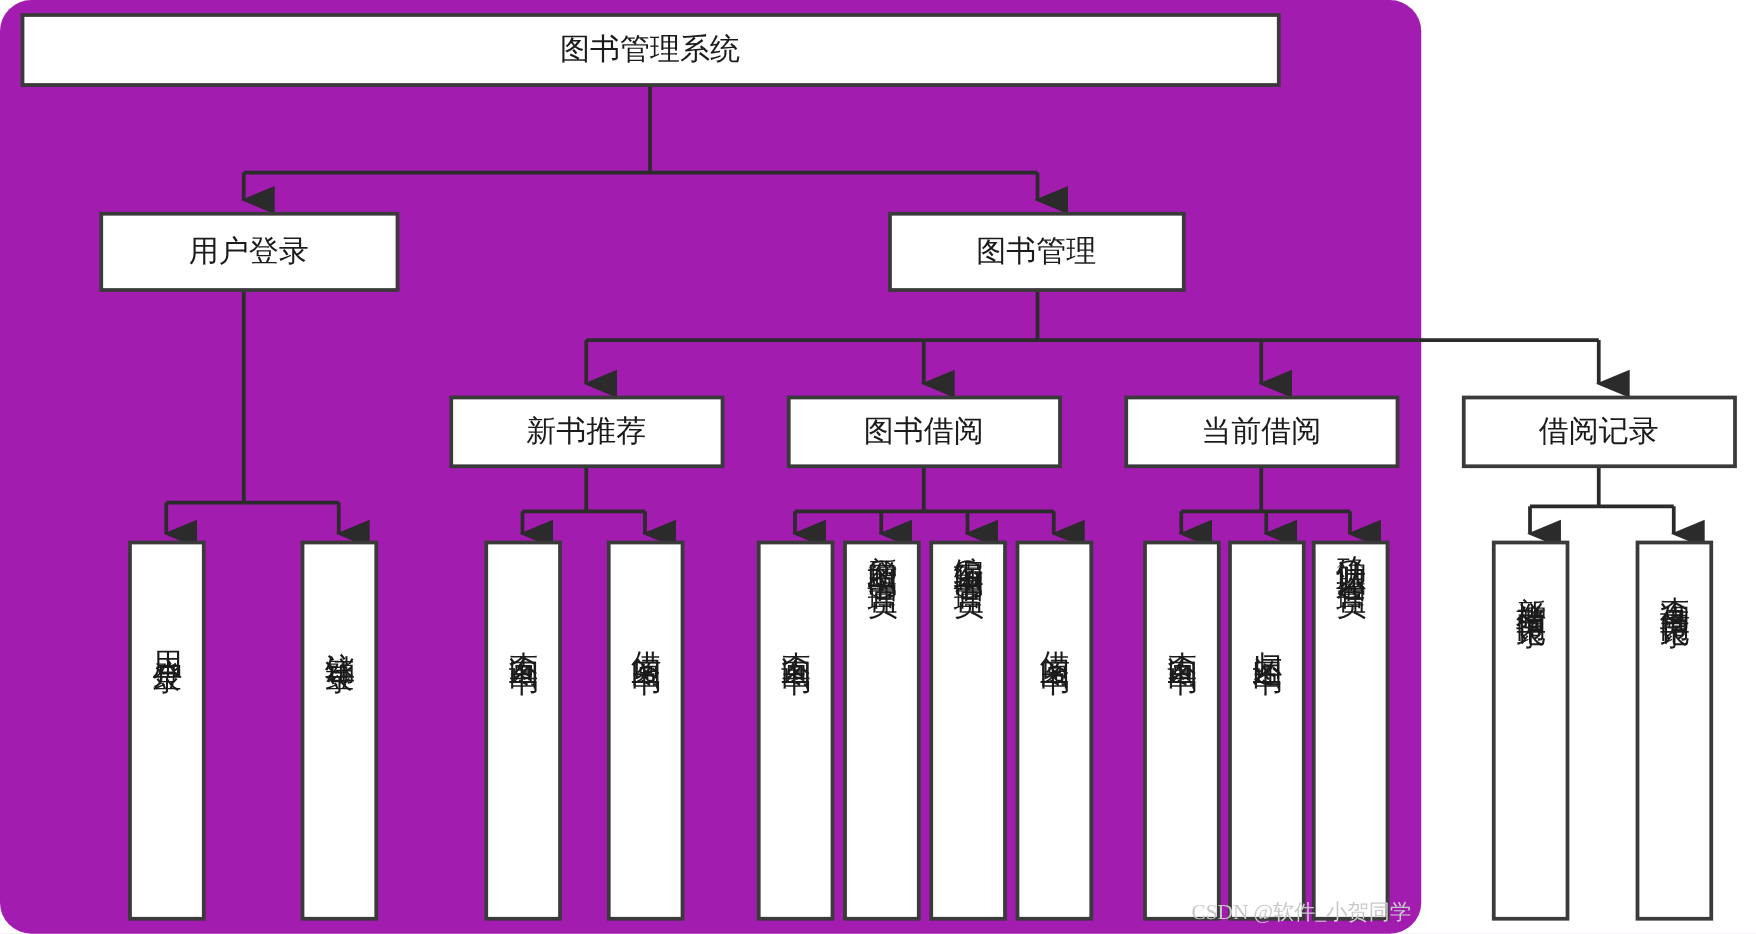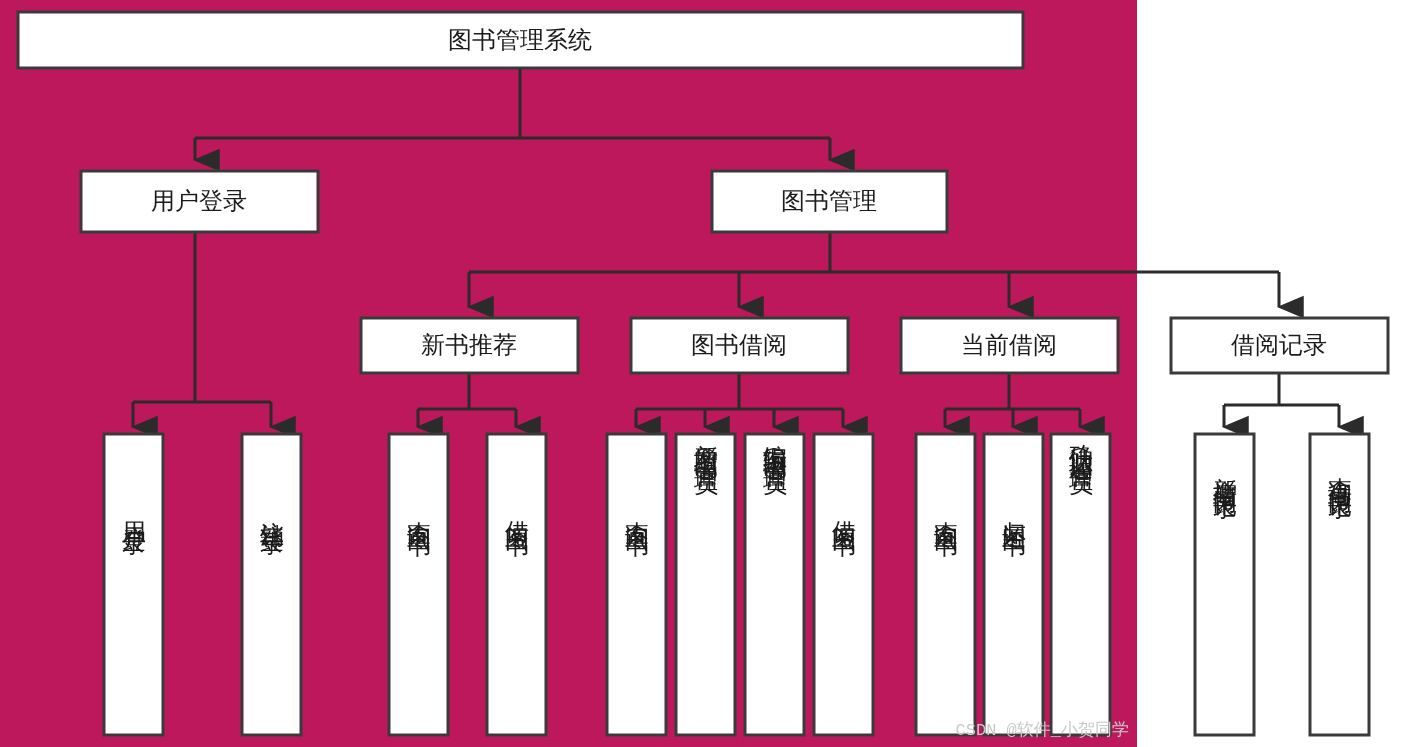--- a/index.html
+++ b/index.html
@@ -1,37 +1,37 @@
 <!DOCTYPE html>
 <html><head>
 <meta charset="utf-8">
 <style>
   html,body{margin:0;padding:0;background:#ffffff;}
   body{
     width:1405px;height:747px;overflow:hidden;
     font-family:"DejaVu Sans","Liberation Sans",sans-serif;
   }
-  #diagram-root{position:relative;width:1137px;height:747px;background:#be185d;}
+  #diagram-root{position:relative;width:1137px;height:747px;background:#a21caf;border-radius:25px;}
   svg#flowchart{position:absolute;left:0;top:0;width:1405px;height:747px;display:block;}
   .node-box{fill:#ffffff;stroke:#3a3a3a;stroke-width:3;}
   .node-label{
     fill:#1b1b1b;font-family:"DejaVu Sans","Liberation Sans",sans-serif;
     font-size:24px;text-anchor:middle;dominant-baseline:middle;
   }
   .node-label-v{
     fill:#1b1b1b;font-family:"DejaVu Sans","Liberation Sans",sans-serif;
     font-size:24px;text-anchor:middle;
     writing-mode:vertical-rl;letter-spacing:4px;
   }
   .edge{stroke:#2b2b2b;stroke-width:3;fill:none;}
   .arrow-head{fill:#2b2b2b;stroke:none;}
   .watermark{
     position:absolute;right:8px;bottom:6px;
     font-size:17px;color:#c9c9c9;white-space:nowrap;
-    font-family:Liberation Mono, monospace;
+    font-family:Liberation Serif, serif;
     pointer-events:none;user-select:none;
   }
 </style>
 </head>
 <body>
 
 <div id="diagram-root">
 
   <svg id="flowchart" viewBox="0 0 1405 747">
     <defs>

